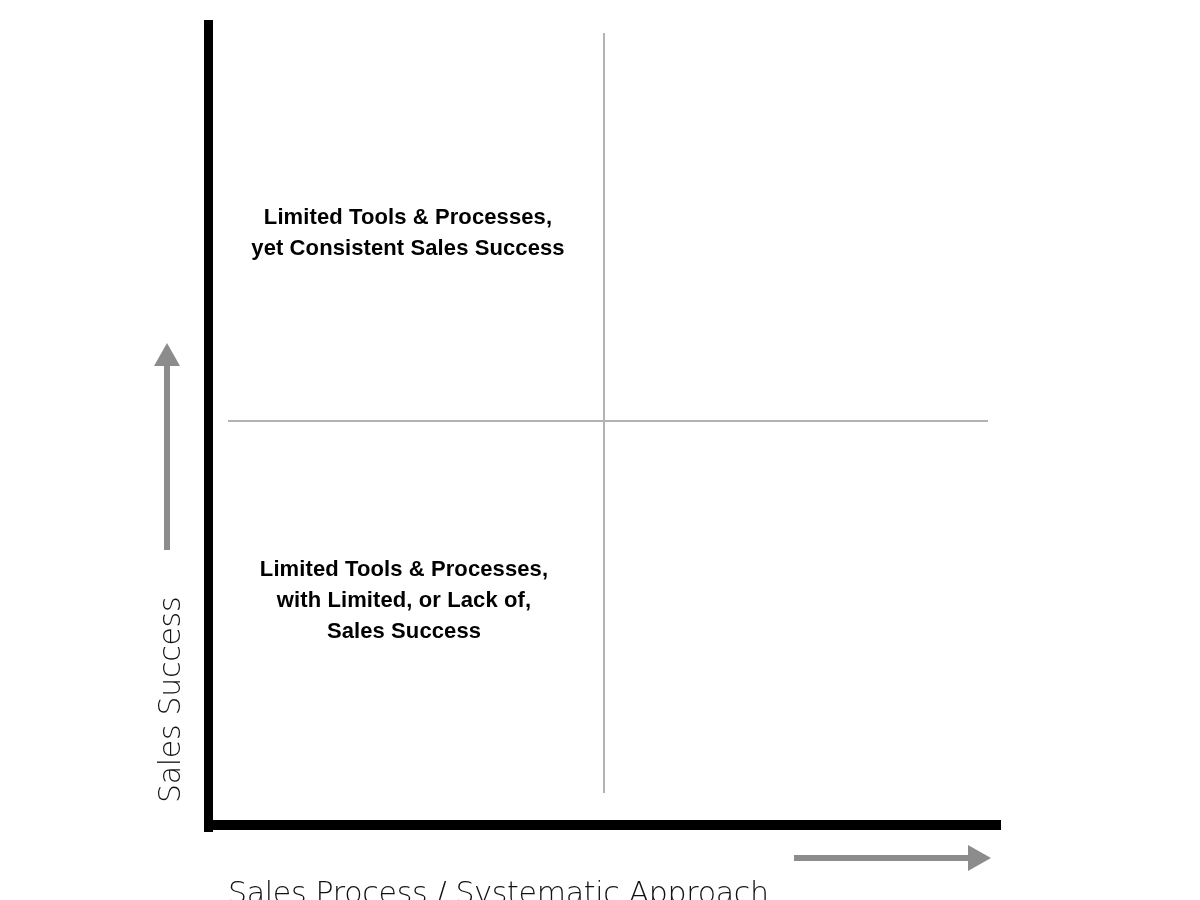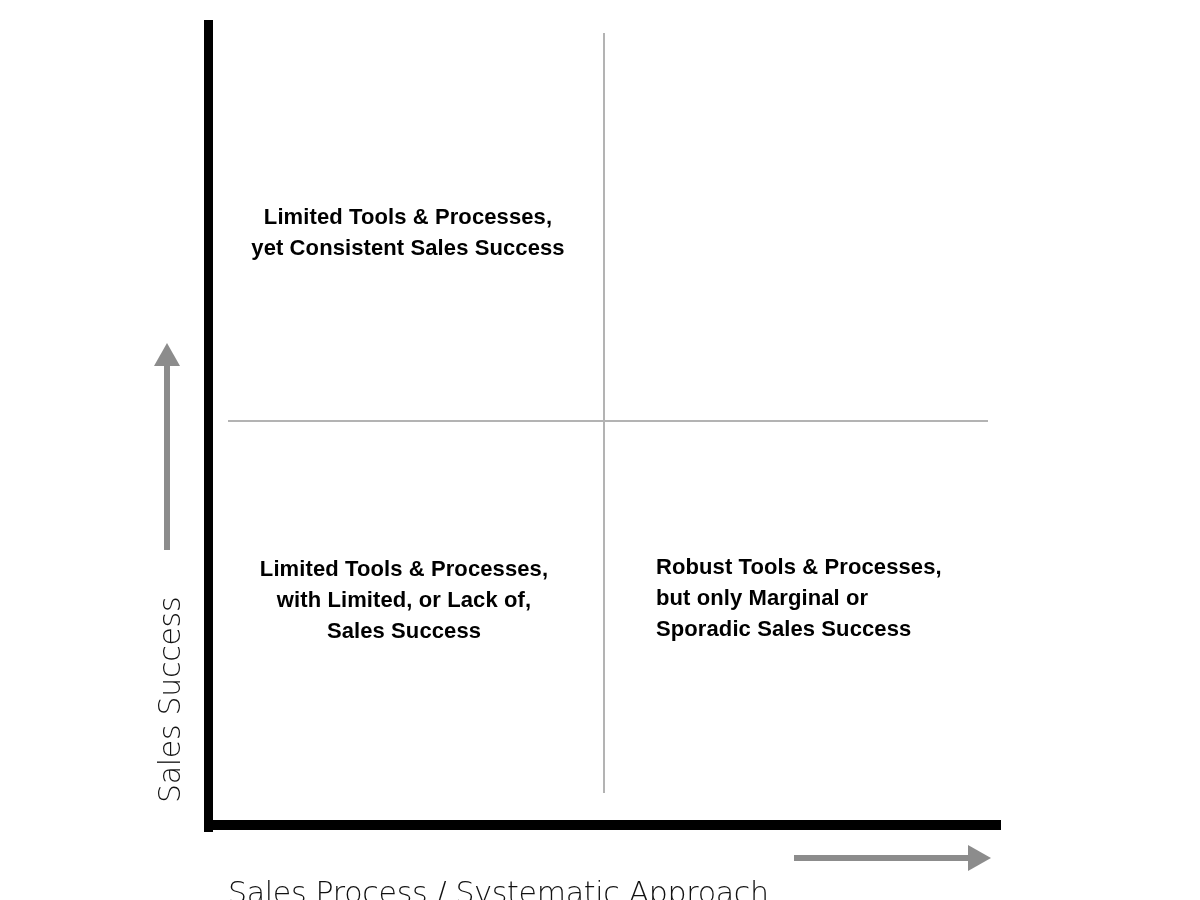--- a/index.html
+++ b/index.html
@@ -141,23 +141,20 @@
   <div class="divider-h"></div>
 
   <div class="quad quad-tl">Limited Tools &amp; Processes,
 yet Consistent Sales Success</div>
 
 
   <div class="quad quad-bl">Limited Tools &amp; Processes,
 with Limited, or Lack of,
 Sales Success</div>
 
-  <div class="quad quad-br">Robust Tools &amp; Processes,
-but only Marginal or
-Sporadic Sales Success</div>
 
   <div class="axis-label label-x">Sales Process / Systematic Approach</div>
 
   <div class="axis-label label-y">Sales Success</div>
 
   <div class="arrow-up">
     <svg width="38" height="216" viewBox="0 0 38 216" xmlns="http://www.w3.org/2000/svg">
       <g fill="#8c8c8c">
         <rect x="16" y="24" width="6" height="188"></rect>
         <polygon points="19,5 32,28 6,28"></polygon>

